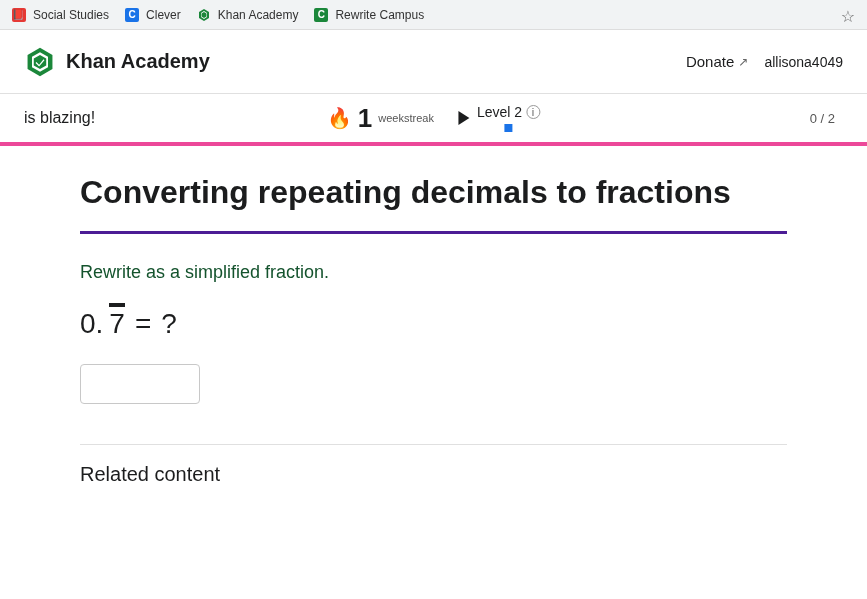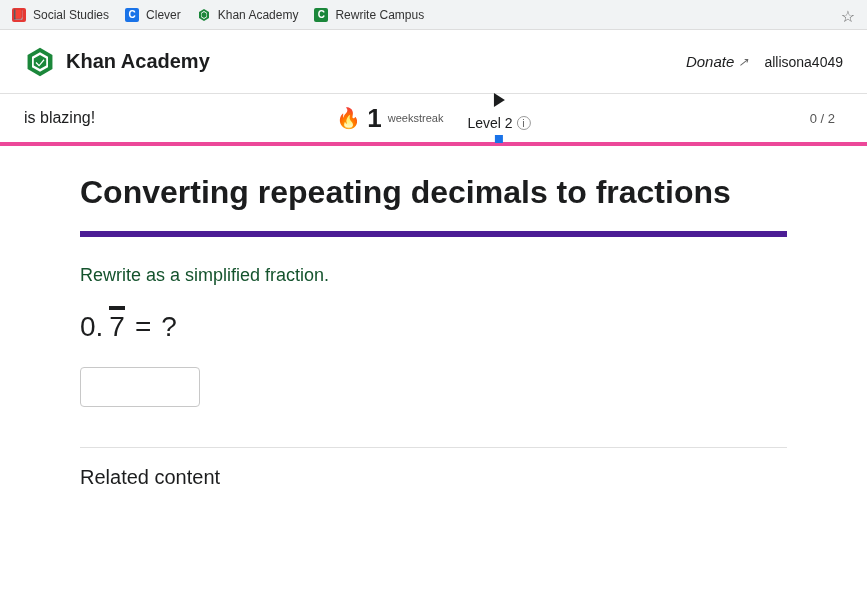--- a/index.html
+++ b/index.html
@@ -74,21 +74,20 @@
       align-items: center;
       gap: 16px;
     }
     .donate-btn {
       font-size: 15px;
       color: #1c1d1e;
       cursor: pointer;
       display: flex;
       align-items: center;
       gap: 4px;
-      font-style: italic;
     }
     .external-link-icon {
       font-size: 12px;
       color: #666;
     }
     .username {
       font-size: 14px;
       color: #1c1d1e;
       font-weight: 500;
     }
@@ -164,21 +163,21 @@
     
     .main-content {
       padding: 0 80px;
       background: #fff;
     }
     .page-title {
       font-size: 32px;
       font-weight: 700;
       color: #1c1d1e;
       padding: 28px 0 20px 0;
-      border-bottom: 6px solid #4c1d95;
+      border-bottom: 3px solid #4c1d95;
     }
     .problem-section {
       padding: 28px 0 0 0;
     }
     .problem-instruction {
       font-size: 18px;
       color: #14532d;
       margin-bottom: 20px;
       font-weight: 400;
     }
@@ -284,21 +283,21 @@
   <span class="blazing-text">is blazing!</span>
   <div class="streak-center">
     <div class="streak-info">
       <span class="fire-icon">🔥</span>
       <span class="streak-number">1</span>
       <div class="streak-label">
         <span>week</span>
         <span>streak</span>
       </div>
     </div>
-    <div style="display:flex;align-items:center;gap:8px;flex-direction:column;">
+    <div style="display:flex;align-items:center;gap:8px;">
       <span style="display:inline-block;width:0;height:0;border-top:7px solid transparent;border-bottom:7px solid transparent;border-left:11px solid #1c1d1e;cursor:pointer;"></span>
       <div class="level-dot-wrapper">
         <span class="level-text">
           <span>Level 2</span>
           <span class="level-circle-info">i</span>
         </span>
         <div style="position:relative;margin-top:4px;">
           <div style="width:8px;height:8px;background:#1a73e8;border-radius:50;margin:0 auto;"></div>
         </div>
       </div>

